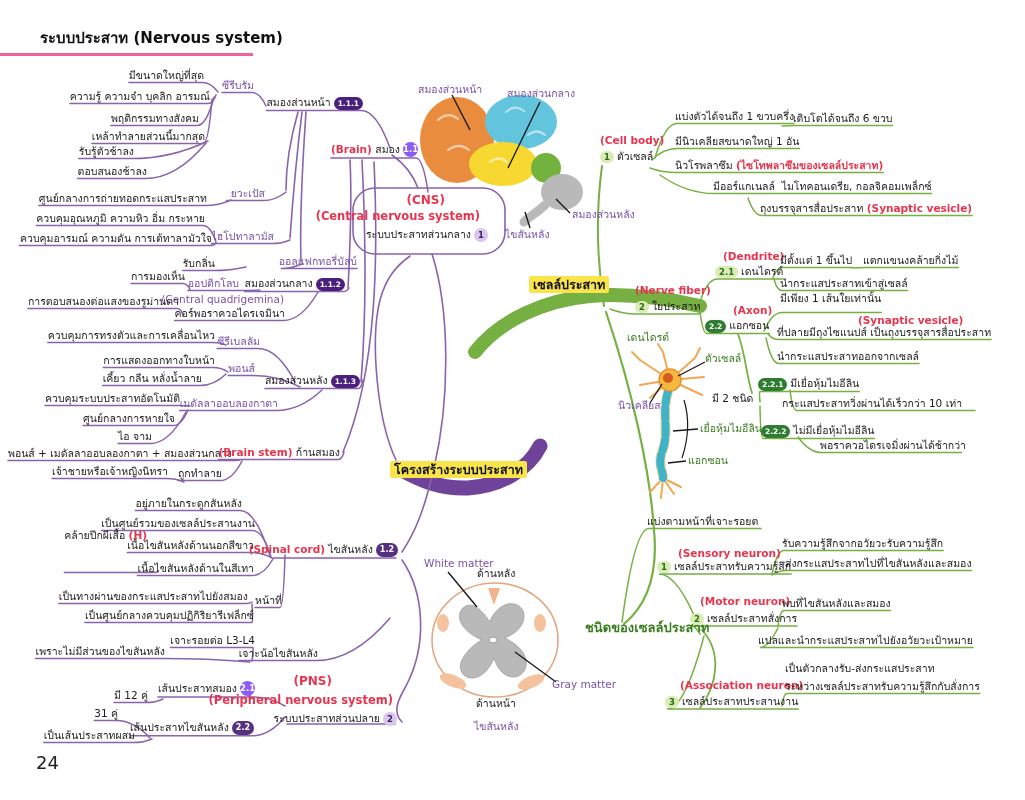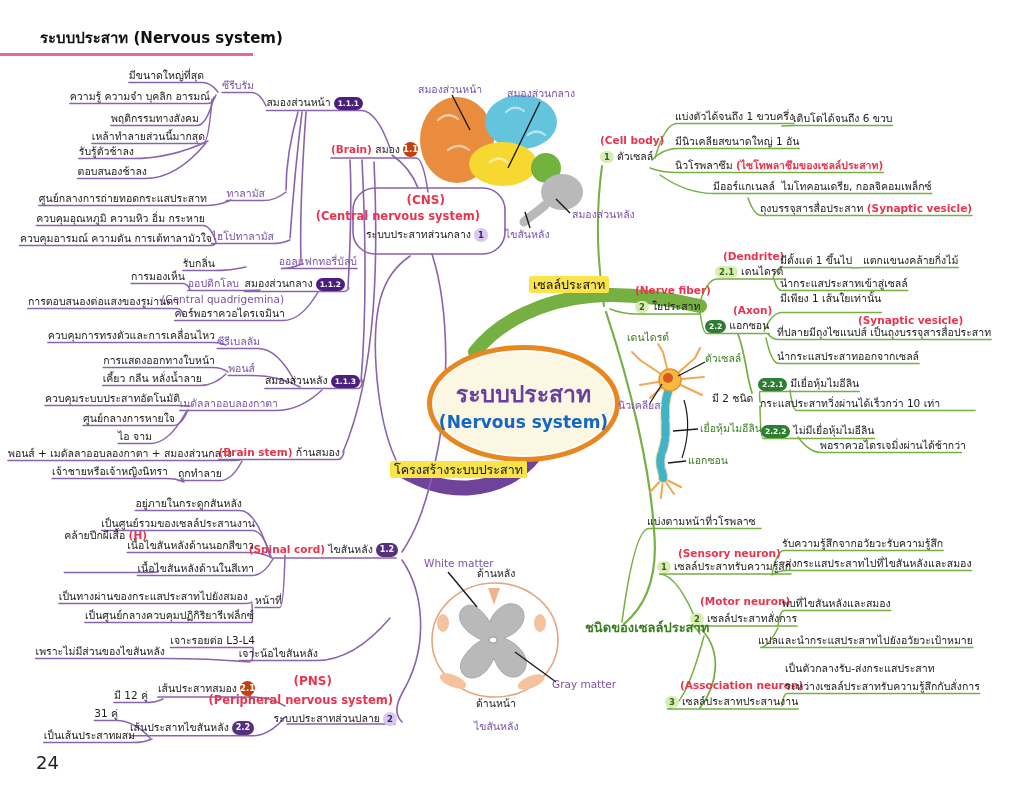--- a/index.html
+++ b/index.html
@@ -4,24 +4,24 @@
 <style>
   html,body{margin:0;padding:0;background:#fff;}
   #canvas{position:relative;width:1025px;height:800px;background:#fff;overflow:hidden;
           font-family:"DejaVu Sans",sans-serif;}
   #links{position:absolute;left:0;top:0;z-index:0;}
   .lbl{position:absolute;font-size:10.5px;line-height:1.2;color:#1c1c1c;white-space:nowrap;z-index:2;}
   .pu{color:#7b52a8;}
   .red{color:#e8344e;font-weight:bold;}
   .gdk{color:#3a7d1f;}
   .bold{font-weight:bold;}
-  .hl{background:#f9e44c;color:#111;font-weight:normal;font-size:12.5px;padding:1px 4px;border-radius:2px;}
+  .hl{background:#f9e44c;color:#111;font-weight:bold;font-size:12.5px;padding:1px 4px;border-radius:2px;}
   .bd{display:inline-block;font-weight:bold;text-align:center;vertical-align:middle;margin-left:3px;}
   .bp{background:#4a1f7e;color:#fff;font-size:7.5px;padding:2px 4px;border-radius:8px;}
-  .bp2{background:#c2410c;color:#fff;font-size:8.5px;width:15px;height:15px;line-height:15px;border-radius:50%;}
+  .bp2{background:#8b5cf6;color:#fff;font-size:8.5px;width:15px;height:15px;line-height:15px;border-radius:50%;}
   .bp3{background:#55307f;color:#fff;font-size:8px;padding:2px 4px;border-radius:8px;}
   .bpl{background:#d9c7ee;color:#3a2266;font-size:8.5px;width:14px;height:14px;line-height:14px;border-radius:50%;}
   .bgl{background:#d8ecb4;color:#2f6b1a;font-size:8.5px;padding:1px 4px;border-radius:8px;margin-right:3px;margin-left:0;}
   .bgd{background:#2e7d32;color:#fff;font-size:7.5px;padding:2px 4px;border-radius:8px;margin-right:3px;margin-left:0;}
   .header{position:absolute;left:40px;top:26px;font-size:15px;font-weight:bold;color:#111;z-index:2;}
   .header-line{position:absolute;left:0;top:53px;width:253px;height:3px;background:#f0649c;z-index:2;}
   .pagenum{position:absolute;left:36px;top:752px;font-size:18px;color:#222;z-index:2;}
   .center-node{position:absolute;left:427px;top:345px;width:183px;height:107px;background:#fbf7e3;
      border:5px solid #e8871f;border-radius:50%;display:flex;flex-direction:column;align-items:center;
      justify-content:center;z-index:2;box-shadow:0 0 0 2px #fff inset;}
@@ -183,24 +183,20 @@
       <path d="M 890.640625 610.59375 L 784 610.59375 Q 780 610.59375 778 626" fill="none" stroke="#76b043" stroke-width="1.5" stroke-linecap="round"></path>
       <path d="M 972.921875 647.59375 L 760 647.59375 Q 768 647.59375 778 628" fill="none" stroke="#76b043" stroke-width="1.5" stroke-linecap="round"></path>
       <path d="M 979.78125 693.59375 L 787 693.59375 Q 783.5 693.59375 782 706" fill="none" stroke="#76b043" stroke-width="1.5" stroke-linecap="round"></path>
       <path d="M 798.3125 709.09375 L 667 709.09375 Q 684.5 709.09375 704 636" fill="none" stroke="#76b043" stroke-width="1.5" stroke-linecap="round"></path>
     </svg>
 
 <div class="header">ระบบประสาท (Nervous system)</div>
 <div class="header-line"></div>
 <div class="pagenum">24</div>
 
-<div class="center-node">
-  <div class="center-th">ระบบประสาท</div>
-  <div class="center-en">(Nervous system)</div>
-</div>
 <div class="lbl hl" style="left:529px;top:276px">เซลล์ประสาท</div>
 <div class="lbl hl" style="left:390px;top:461px">โครงสร้างระบบประสาท</div>
 
 <div class="lbl pu" style="left:418px;top:83px">สมองส่วนหน้า</div>
 <div class="lbl pu" style="left:507px;top:87px">สมองส่วนกลาง</div>
 <div class="lbl pu" style="left:572px;top:208px">สมองส่วนหลัง</div>
 <div class="lbl pu" style="left:505px;top:228px">ไขสันหลัง</div>
 
 <div class="lbl red" style="right:580px;top:193px;font-size:12px">(CNS)</div>
 <div class="lbl red" style="right:545px;top:210px;font-size:11.5px">(Central nervous system)</div>
@@ -209,21 +205,21 @@
 <div class="lbl" style="right:607px;top:142px"><span class="red">(Brain)</span> <span>สมอง</span><span class="bd bp2">1.1</span></div>
 
 <div class="lbl" style="right:662px;top:96px"><span>สมองส่วนหน้า</span><span class="bd bp">1.1.1</span></div>
 <div class="lbl pu" style="right:771px;top:79px">ซีรีบรัม</div>
 <div class="lbl" style="right:821px;top:69px">มีขนาดใหญ่ที่สุด</div>
 <div class="lbl" style="right:815px;top:90px">ความรู้ ความจำ บุคลิก อารมณ์</div>
 <div class="lbl" style="right:826px;top:112px">พฤติกรรมทางสังคม</div>
 <div class="lbl" style="right:820px;top:130px">เหล้าทำลายส่วนนี้มากสุด</div>
 <div class="lbl" style="right:891px;top:145px">รับรู้ตัวช้าลง</div>
 <div class="lbl" style="right:878px;top:165px">ตอบสนองช้าลง</div>
-<div class="lbl pu" style="right:760px;top:187px">ทาลามัส</div>
+<div class="lbl pu" style="right:760px;top:187px">ยวะเปัส</div>
 <div class="lbl" style="right:818px;top:192px">ศูนย์กลางการถ่ายทอดกระแสประสาท</div>
 <div class="lbl pu" style="right:751px;top:230px">ไฮโปทาลามัส</div>
 <div class="lbl" style="right:820px;top:212px">ควบคุมอุณหภูมิ ความหิว อิ่ม กระหาย</div>
 <div class="lbl" style="right:813px;top:232px">ควบคุมอารมณ์ ความดัน การเต้ทาลามัวใจ</div>
 <div class="lbl pu" style="right:668px;top:255px">ออลแฟกทอรี่บัลบ์</div>
 <div class="lbl" style="right:810px;top:257px">รับกลิ่น</div>
 
 <div class="lbl" style="right:680px;top:277px"><span>สมองส่วนกลาง</span><span class="bd bp">1.1.2</span></div>
 <div class="lbl pu" style="right:786px;top:277px">ออปติกโลบ</div>
 <div class="lbl" style="right:840px;top:270px">การมองเห็น</div>
@@ -286,32 +282,32 @@
 <div class="lbl" style="left:863px;top:254px">แตกแขนงคล้ายกิ่งไม้</div>
 <div class="lbl" style="left:780px;top:277px">นำกระแสประสาทเข้าสู่เซลล์</div>
 <div class="lbl red" style="left:733px;top:304px">(Axon)</div>
 <div class="lbl" style="left:705px;top:319px"><span class="bd bgd">2.2</span><span>แอกซอน</span></div>
 <div class="lbl" style="left:780px;top:292px">มีเพียง 1 เส้นใยเท่านั้น</div>
 <div class="lbl red" style="left:858px;top:314px">(Synaptic vesicle)</div>
 <div class="lbl" style="left:777px;top:326px">ที่ปลายมีถุงไซแนปส์ เป็นถุงบรรจุสารสื่อประสาท</div>
 <div class="lbl" style="left:777px;top:350px">นำกระแสประสาทออกจากเซลล์</div>
 <div class="lbl" style="left:712px;top:392px">มี 2 ชนิด</div>
 <div class="lbl" style="left:758px;top:377px"><span class="bd bgd">2.2.1</span><span>มีเยื่อหุ้มไมอีลิน</span></div>
-<div class="lbl" style="left:760px;top:397px">กระแสประสาทวิ่งผ่านได้เร็วกว่า 10 เท่า</div>
+<div class="lbl" style="left:782px;top:397px">กระแสประสาทวิ่งผ่านได้เร็วกว่า 10 เท่า</div>
 <div class="lbl" style="left:761px;top:424px"><span class="bd bgd">2.2.2</span><span>ไม่มีเยื่อหุ้มไมอีลิน</span></div>
 <div class="lbl" style="left:820px;top:439px">พอราควอไดรเจมิ่งผ่านได้ช้ากว่า</div>
 
 <div class="lbl gdk" style="left:627px;top:331px">เดนไดรต์</div>
 <div class="lbl gdk" style="left:705px;top:352px">ตัวเซลล์</div>
 <div class="lbl pu" style="left:618px;top:399px">นิวเคลียส</div>
 <div class="lbl gdk" style="left:700px;top:422px">เยื่อหุ้มไมอีลิน</div>
 <div class="lbl gdk" style="left:688px;top:454px">แอกซอน</div>
 
 <div class="lbl gdk bold" style="left:585px;top:620px;font-size:13px">ชนิดของเซลล์ประสาท</div>
-<div class="lbl" style="left:647px;top:515px">แบ่งตามหน้าที่วโรพลาซ</div>
+<div class="lbl" style="left:647px;top:515px">แบ่งตามหน้าที่เจาะรอยต</div>
 <div class="lbl red" style="left:678px;top:547px">(Sensory neuron)</div>
 <div class="lbl" style="left:657px;top:560px"><span class="bd bgl">1</span><span>เซลล์ประสาทรับความรู้สึก</span></div>
 <div class="lbl" style="left:782px;top:537px">รับความรู้สึกจากอวัยวะรับความรู้สึก</div>
 <div class="lbl" style="left:785px;top:557px">ส่งกระแสประสาทไปที่ไขสันหลังและสมอง</div>
 <div class="lbl red" style="left:700px;top:595px">(Motor neuron)</div>
 <div class="lbl" style="left:690px;top:612px"><span class="bd bgl">2</span><span>เซลล์ประสาทสั่งการ</span></div>
 <div class="lbl" style="left:782px;top:597px">พบที่ไขสันหลังและสมอง</div>
 <div class="lbl" style="left:758px;top:634px">แปลและนำกระแสประสาทไปยังอวัยวะเป้าหมาย</div>
 <div class="lbl" style="left:785px;top:662px">เป็นตัวกลางรับ-ส่งกระแสประสาท</div>
 <div class="lbl red" style="left:680px;top:679px">(Association neuron)</div>

